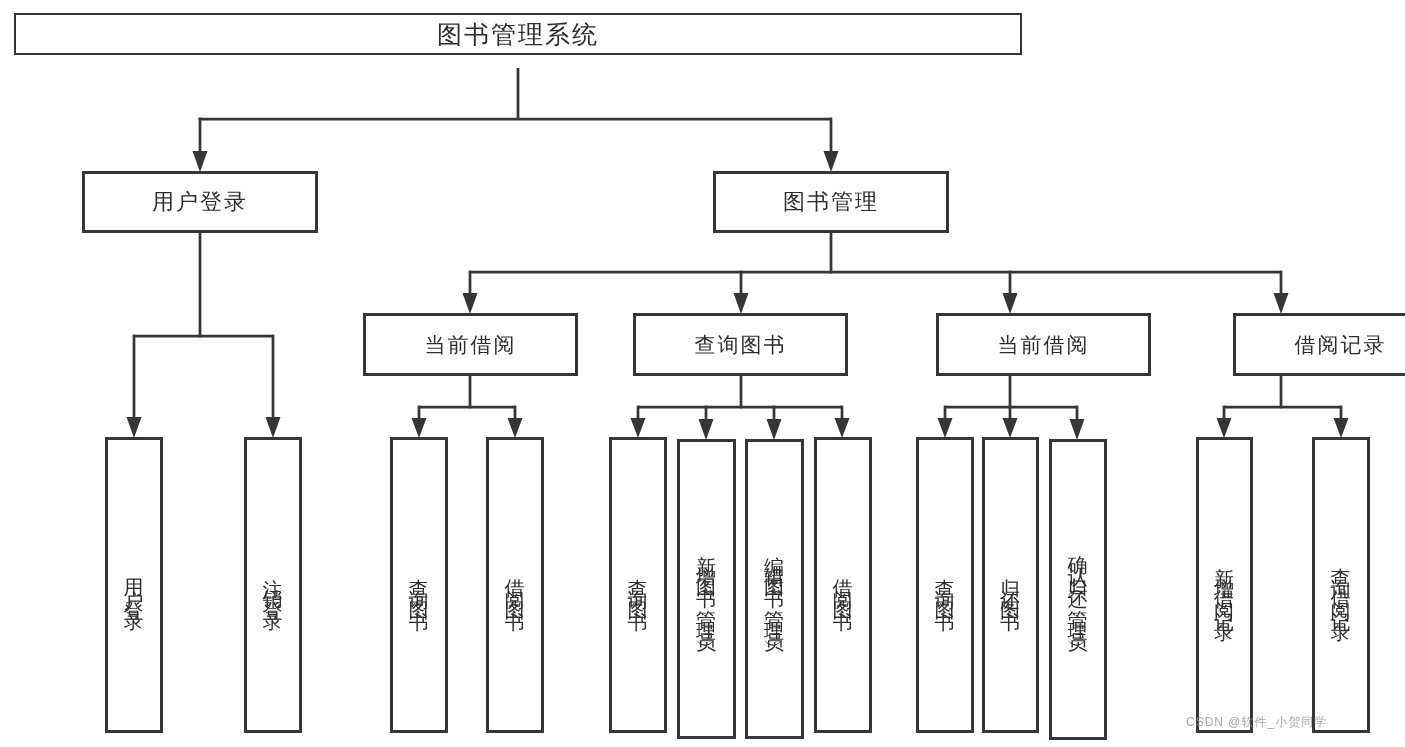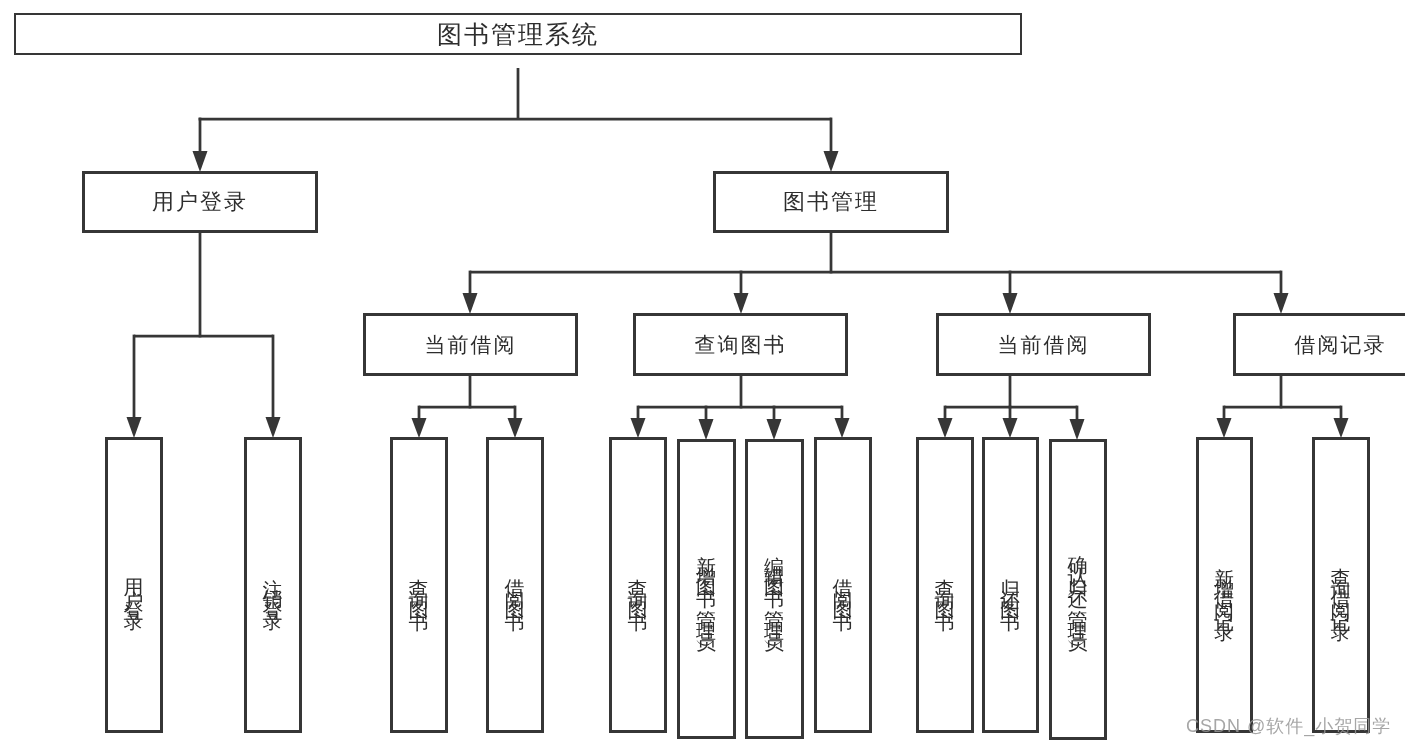--- a/index.html
+++ b/index.html
@@ -37,21 +37,21 @@
     text-orientation: mixed;
     letter-spacing: 11px;
     line-height: 1;
     white-space: nowrap;
   }
   .watermark {
     position: absolute;
     left: 1186px;
     top: 714px;
     width: 215px;
-    font-size: 18px;
+    font-size: 12px;
     letter-spacing: 1px;
     color: rgba(150,150,150,0.85);
     z-index: 5;
     white-space: nowrap;
   }
 </style>
 </head>
 <body>
 
 <div id="canvas">

